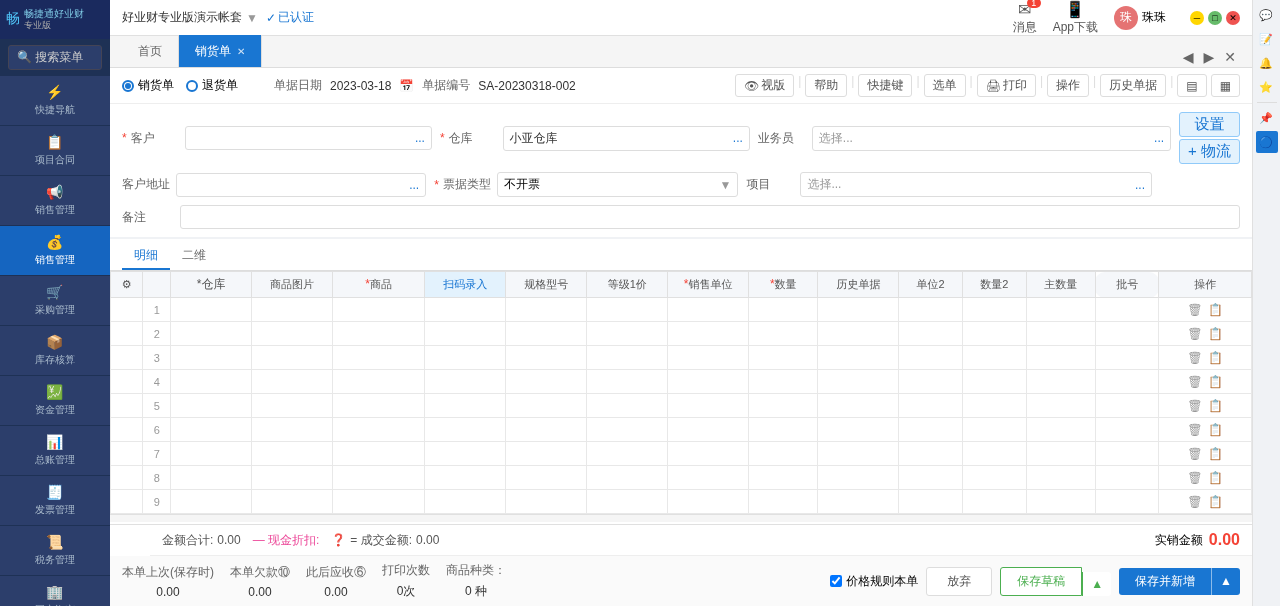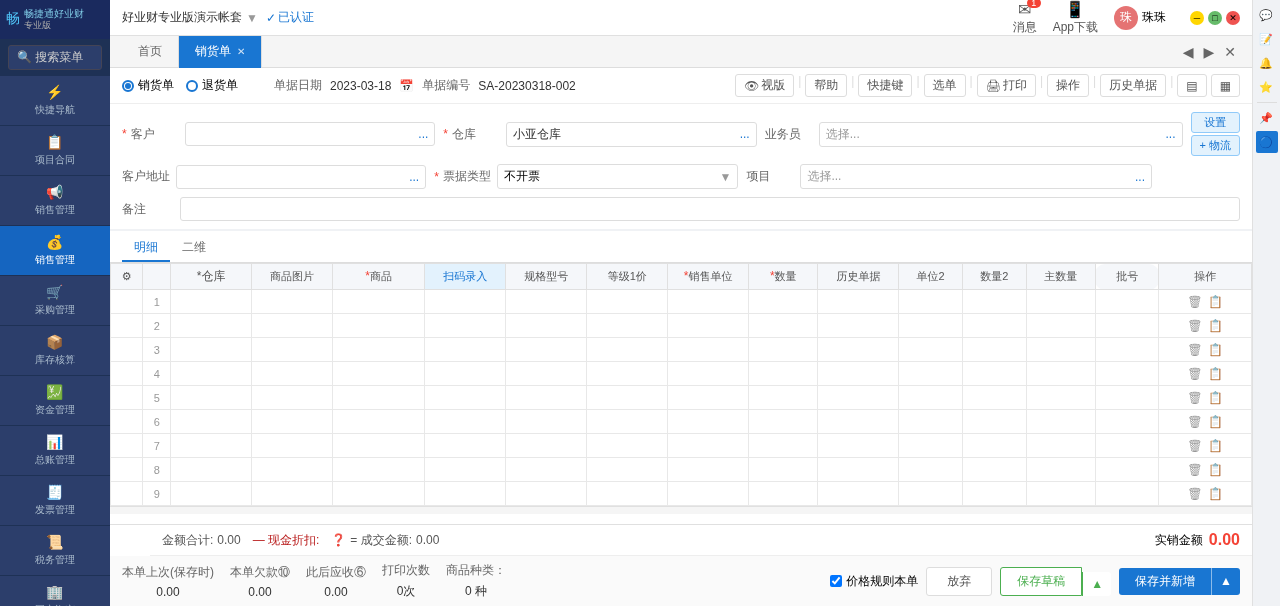--- a/index.html
+++ b/index.html
@@ -24,21 +24,21 @@
     .topbar-left { display: flex; align-items: center; gap: 8px; }
     .company-select { display: flex; align-items: center; gap: 4px; color: #333; font-size: 12px; border: none; background: transparent; cursor: pointer; }
     .verified-badge { color: #1976d2; font-size: 11px; display: flex; align-items: center; gap: 2px; }
     .topbar-right { display: flex; align-items: center; gap: 16px; }
     .topbar-btn { display: flex; flex-direction: column; align-items: center; font-size: 10px; color: #555; cursor: pointer; position: relative; }
     .topbar-btn .icon { font-size: 16px; }
     .badge { background: #f44336; color: white; border-radius: 8px; padding: 0 4px; font-size: 9px; position: absolute; top: -2px; right: -4px; min-width: 14px; text-align: center; }
     .user-avatar { width: 24px; height: 24px; background: #e57373; border-radius: 50%; display: flex; align-items: center; justify-content: center; color: white; font-size: 10px; }
 
     
-    .tabbar { background: #f5f5f5; border-bottom: 1px solid #ddd; padding: 0 12px; height: 32px; display: flex; align-items: center; gap: 0; flex-shrink: 0; }
+    .tabbar { background: #f5f5f5; border-bottom: 1px solid #ddd; padding: 0 12px; height: 32px; display: flex; align-items: flex-end; gap: 0; flex-shrink: 0; }
     .tab { padding: 0 16px; height: 32px; display: flex; align-items: center; cursor: pointer; color: #666; border-right: 1px solid #ddd; font-size: 12px; }
     .tab.active { background: #1976d2; color: white; }
     .tab-close { margin-left: 6px; color: #aaa; font-size: 10px; }
     .tab.active .tab-close { color: rgba(255,255,255,0.8); }
     .tab-nav-btns { display: flex; align-items: center; gap: 2px; margin-left: auto; }
     .tab-nav-btn { background: none; border: none; cursor: pointer; color: #666; padding: 2px 4px; font-size: 14px; }
 
     
     .form-area { background: #fff; flex-shrink: 0; }
     .form-header { padding: 6px 12px; border-bottom: 1px solid #eee; display: flex; align-items: center; gap: 16px; }
@@ -48,21 +48,21 @@
     .radio-circle.filled::after { content: ''; width: 6px; height: 6px; border-radius: 50%; background: #1976d2; display: block; }
     .doc-info { display: flex; align-items: center; gap: 8px; margin-left: 20px; }
     .doc-info-label { color: #666; }
     .doc-info-value { color: #333; font-weight: 500; }
     .doc-info-icon { color: #1976d2; cursor: pointer; }
     .toolbar-btns { display: flex; gap: 4px; margin-left: auto; }
     .toolbar-btn { display: flex; align-items: center; gap: 2px; padding: 2px 8px; border: 1px solid #ddd; border-radius: 3px; cursor: pointer; color: #555; background: #fff; }
 
     
     .right-action-btns { display: flex; flex-direction: column; gap: 2px; }
-    .action-btn { background: #e3f2fd; border: 1px solid #90caf9; color: #1976d2; padding: 2px 8px; border-radius: 3px; cursor: pointer; font-size: 11px; text-align: center; }
+    .action-btn { background: #e3f2fd; border: 1px solid #90caf9; color: #1976d2; padding: 2px 8px; border-radius: 3px; cursor: pointer; font-size: 15px; text-align: center; }
 
     
     .form-fields { padding: 6px 12px; display: grid; gap: 4px; }
     .form-row { display: flex; align-items: center; gap: 8px; padding: 2px 0; }
     .form-field { display: flex; align-items: center; gap: 4px; flex: 1; }
     .field-label { color: #666; white-space: nowrap; min-width: 50px; }
     .field-required { color: #f44336; }
     .field-input { flex: 1; border: 1px solid #ddd; border-radius: 3px; padding: 3px 6px; min-height: 24px; background: #fff; color: #333; display: flex; align-items: center; justify-content: space-between; }
     .field-input .ellipsis { color: #1976d2; cursor: pointer; }
     .field-select { flex: 1; border: 1px solid #ddd; border-radius: 3px; padding: 3px 6px; min-height: 24px; background: #fff; display: flex; align-items: center; justify-content: space-between; }
@@ -90,21 +90,21 @@
     .row-actions { display: flex; gap: 2px; justify-content: center; padding: 2px; }
     .row-action-btn { border: none; background: none; cursor: pointer; color: #999; font-size: 12px; padding: 1px 2px; }
 
     
     .scrollbar-row { height: 8px; background: #f5f5f5; border-top: 1px solid #e0e0e0; }
 
     
     .footer-area { background: #fff; border-top: 1px solid #e0e0e0; flex-shrink: 0; }
     .footer-summary { padding: 6px 12px; display: flex; align-items: center; gap: 12px; border-bottom: 1px solid #eee; margin-left: 40px; }
     .summary-item { display: flex; align-items: center; gap: 4px; color: #555; }
-    .summary-dash { color: #b91c1c; }
+    .summary-dash { color: #ec4899; }
     .real-amount { margin-left: auto; display: flex; align-items: center; gap: 6px; }
     .real-amount-value { color: #f44336; font-size: 16px; font-weight: bold; }
     .footer-bottom { padding: 6px 12px; display: flex; align-items: center; gap: 16px; background: #fafafa; }
     .footer-info { display: flex; gap: 16px; align-items: center; }
     .footer-info-item { display: flex; align-items: center; gap: 4px; color: #666; flex-direction: column; }
     .footer-info-value { color: #333; }
     .footer-actions { margin-left: auto; display: flex; gap: 8px; align-items: center; }
     .btn-abandon { padding: 5px 20px; border: 1px solid #ddd; background: #fff; border-radius: 3px; cursor: pointer; color: #555; }
     .btn-save-draft { padding: 5px 16px; background: #fff; border: 1px solid #4caf50; color: #4caf50; border-radius: 3px 0 0 3px; cursor: pointer; display: flex; align-items: center; gap: 4px; }
     .btn-save-draft-arrow { border: none; border-left: 1px solid #4caf50; background: #fff; color: #4caf50; padding: 5px 8px; cursor: pointer; border-radius: 0 3px 3px 0; }

